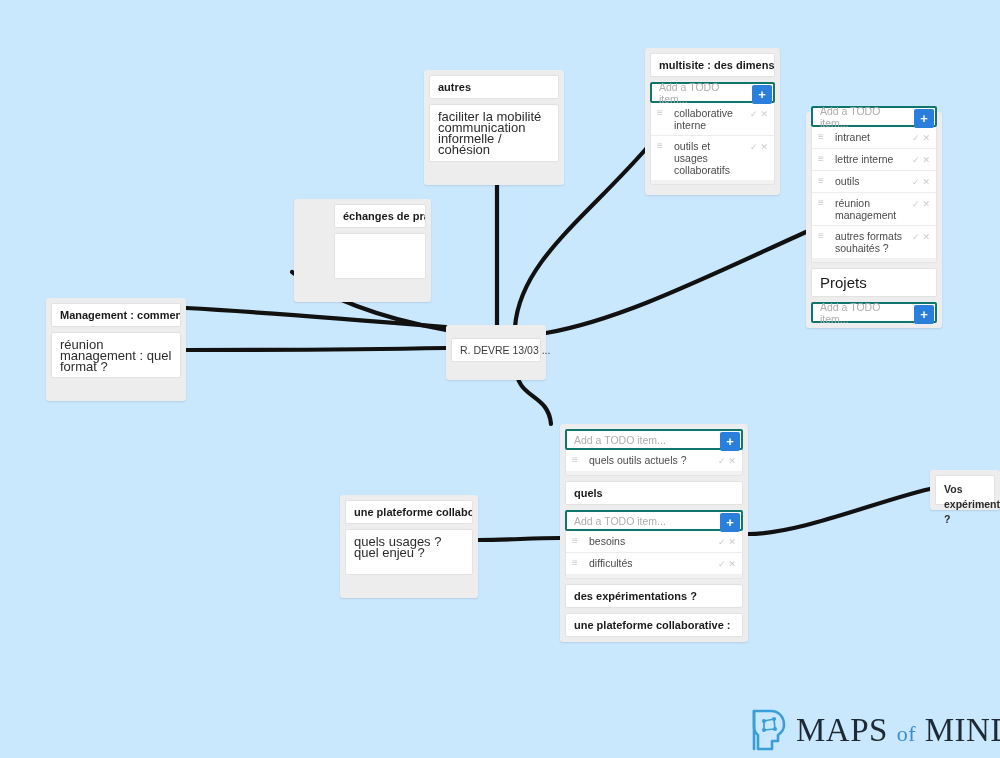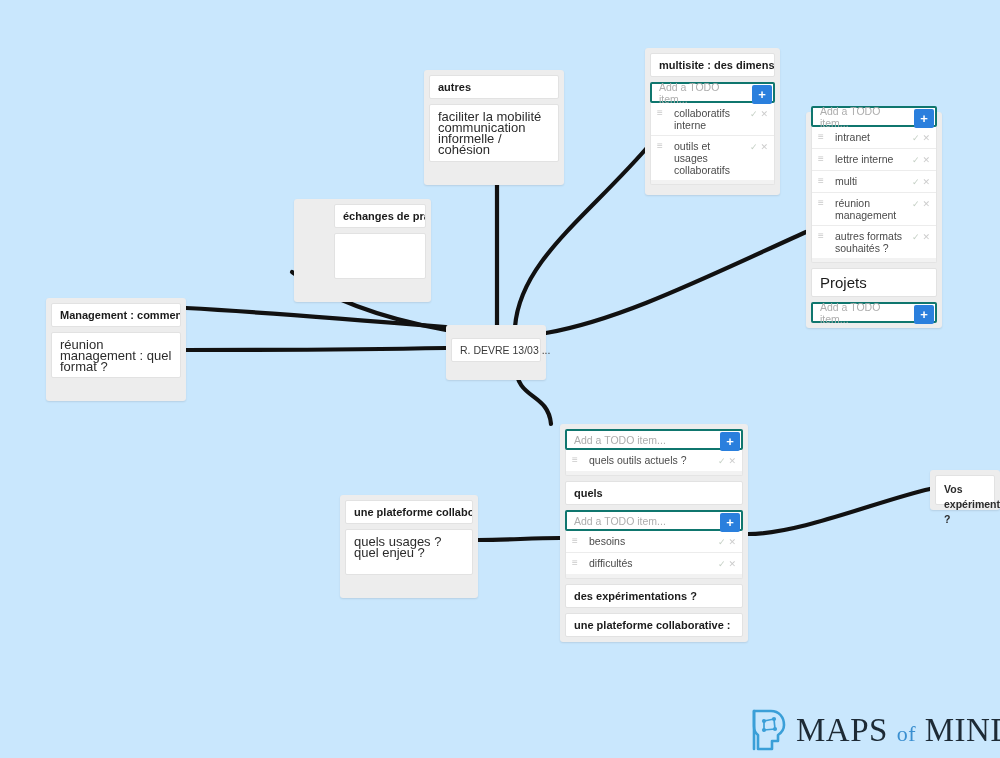--- a/index.html
+++ b/index.html
@@ -220,21 +220,21 @@
   <div class="node" id="node-multisite">
     <div class="panel title-panel">multisite : des dimensions multi</div>
     <div class="todo-block">
       <div class="todo-add">
         <span>Add a TODO item...</span>
         <span class="add-btn">+</span>
       </div>
       <div class="todo-list">
         <div class="todo-item">
           <span class="drag-handle">≡</span>
-          <span class="todo-label">collaboratifs interne</span>
+          <span class="todo-label">collaborative interne</span>
           <span class="todo-actions">
             <span class="chk">✓</span><span>✕</span>
           </span>
         </div>
         <div class="todo-item">
           <span class="drag-handle">≡</span>
           <span class="todo-label">outils et usages collaboratifs</span>
           <span class="todo-actions">
             <span class="chk">✓</span><span>✕</span>
           </span>
@@ -259,21 +259,21 @@
         </div>
         <div class="todo-item">
           <span class="drag-handle">≡</span>
           <span class="todo-label">lettre interne</span>
           <span class="todo-actions">
             <span class="chk">✓</span><span>✕</span>
           </span>
         </div>
         <div class="todo-item">
           <span class="drag-handle">≡</span>
-          <span class="todo-label">multi</span>
+          <span class="todo-label">outils</span>
           <span class="todo-actions">
             <span class="chk">✓</span><span>✕</span>
           </span>
         </div>
         <div class="todo-item">
           <span class="drag-handle">≡</span>
           <span class="todo-label">réunion management</span>
           <span class="todo-actions">
             <span class="chk">✓</span><span>✕</span>
           </span>

